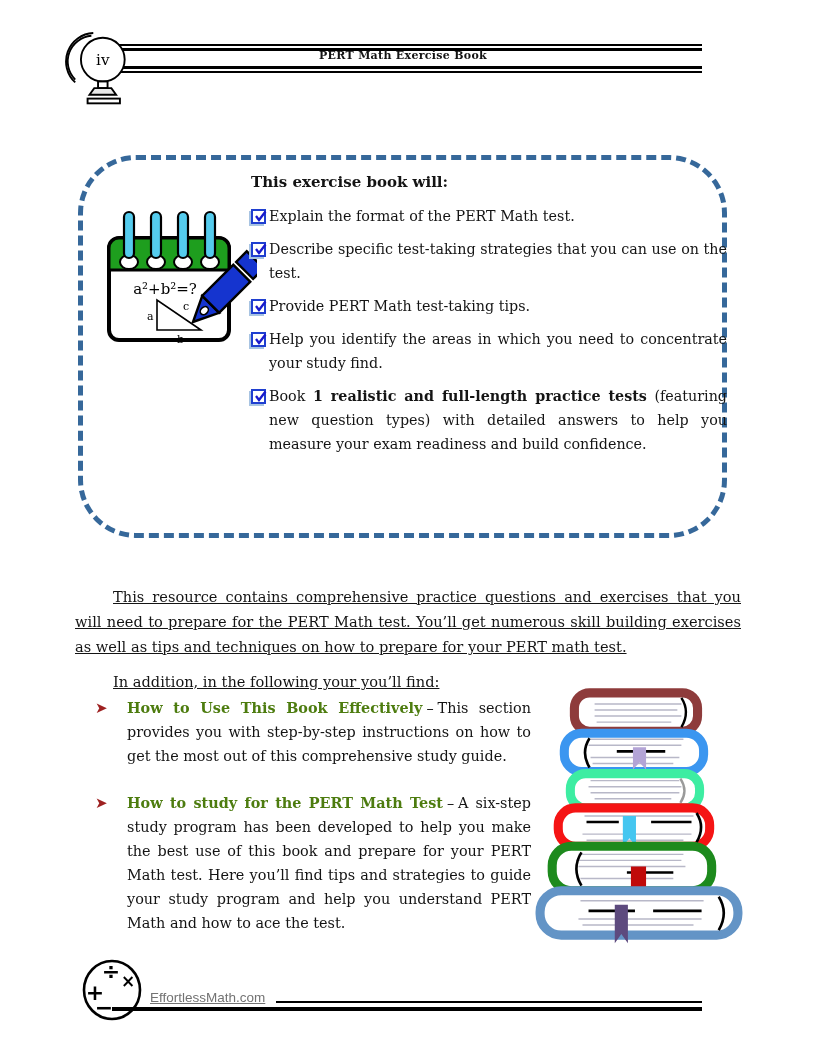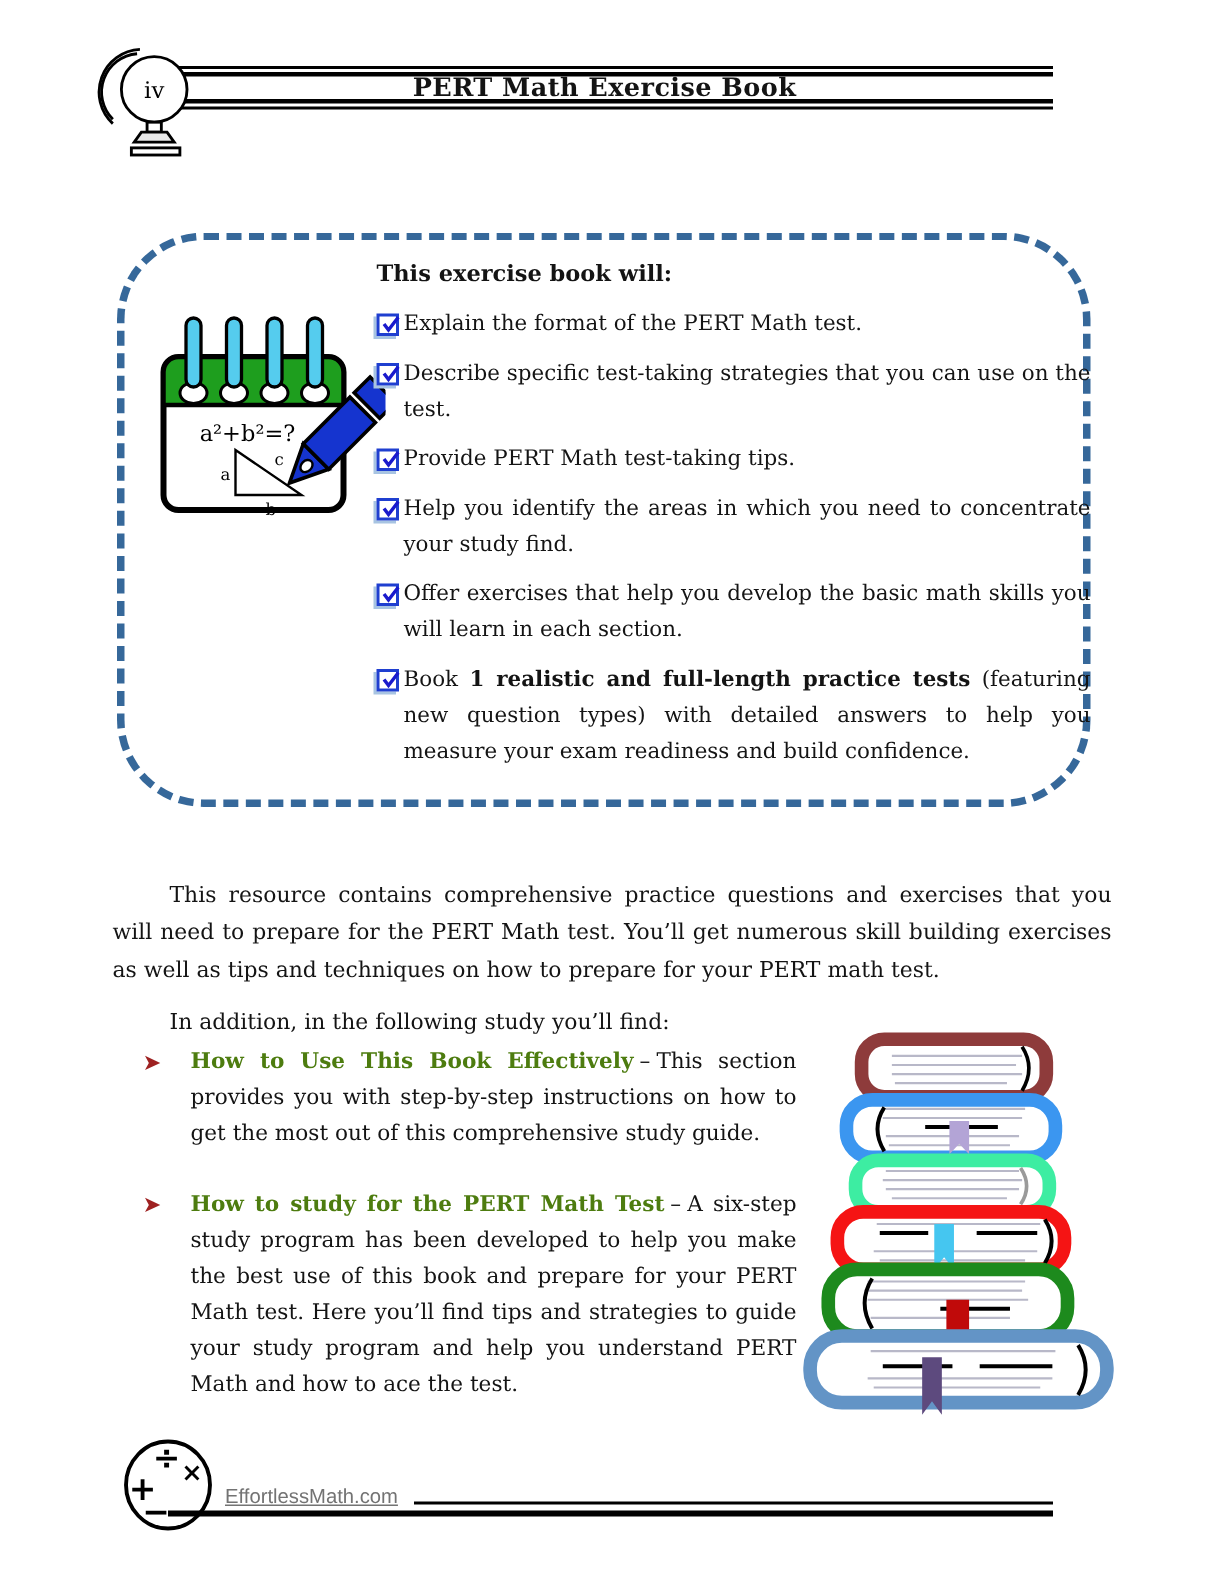--- a/index.html
+++ b/index.html
@@ -10,21 +10,21 @@
     margin:0 auto;
   }
   
   .hrule { position:absolute; background:#000; }
   .hr-thin-top  { left:104px; top:44px;  width:598px; height:2px; }
   .hr-thick-top { left:104px; top:48px;  width:598px; height:3px; }
   .hr-thick-bot { left:104px; top:66px;  width:598px; height:3px; }
   .hr-thin-bot  { left:104px; top:71px;  width:598px; height:2px; }
   .page-title {
     position:absolute; left:104px; top:49px; width:598px; text-align:center;
-    font-size:17px; font-weight:bold; letter-spacing:.3px;
+    font-size:11px; font-weight:bold; letter-spacing:.3px;
   }
   .globe { position:absolute; left:64px; top:32px; width:70px; height:78px; }
   
   .intro-box {
     position:absolute; left:78px; top:155px; width:649px; height:383px;
     border:5px dashed #36689a; border-radius:58px;
   }
   .notepad { position:absolute; left:12px; top:34px; width:162px; height:152px;text-align:center; }
   .box-heading { position:absolute; left:168px; top:13px; font-size:15px; font-weight:bold; }
   .check-list { position:absolute; left:168px; top:44px; width:476px; list-style:none; }
@@ -35,21 +35,21 @@
   .checkbox {
     position:absolute; left:0; top:5px; width:15px; height:15px;
     border:2px solid #1f3fd0; background:#fff;
     box-shadow:-2px 2px 0 0 #a8c4e2; display:inline-block;
   }
   .checkbox svg { position:absolute; left:0px; top:-2px; }
   .bold-seg { font-weight:bold; }
   
   .para {
     position:absolute; left:75px; width:666px; text-align:justify;
-    text-indent:38px; font-size:14.6px; line-height:25px;
+    text-indent:38px; font-size:14.6px; line-height:25px;text-decoration:underline;
   }
   .para-1 { top:584px; }
   .para-2 { top:669px; text-align:left; }
   
   .bullet-list { position:absolute; left:95px; top:696px; width:436px; }
   .bullet {
     position:relative; padding-left:32px; text-align:justify;
     font-size:14.4px; line-height:24px; margin-bottom:23px;
   }
   .bullet-arrow {
@@ -157,35 +157,27 @@
             </svg>
           </span>
         <span>Help you identify the areas in which you need to concentrate your study find.</span><span class="bold-seg"></span><span></span>
       </li>
       <li>
         <span class="checkbox">
             <svg viewBox="0 0 15 15" width="15" height="15">
               <path d="M3,7 L6,11 L12.5,2.5" stroke="#1a1acc" stroke-width="2.3" fill="none"></path>
             </svg>
           </span>
-        <span>Offer exercises that help you develop the basic math skills you will learn in each section.</span><span class="bold-seg"></span><span></span>
-      </li>
-      <li>
-        <span class="checkbox">
-            <svg viewBox="0 0 15 15" width="15" height="15">
-              <path d="M3,7 L6,11 L12.5,2.5" stroke="#1a1acc" stroke-width="2.3" fill="none"></path>
-            </svg>
-          </span>
         <span>Book </span><span class="bold-seg">1 realistic and full-length practice tests</span><span> (featuring new question types) with detailed answers to help you measure your exam readiness and build confidence.</span>
       </li>
     </ul>
   </div>
 
   <p class="para para-1">This resource contains comprehensive practice questions and exercises that you will need to prepare for the PERT Math test. You’ll get numerous skill building exercises as well as tips and techniques on how to prepare for your PERT math test.</p>
-  <p class="para para-2">In addition, in the following study you’ll find:</p>
+  <p class="para para-2">In addition, in the following your you’ll find:</p>
 
   <div class="bullet-list">
     <div class="bullet">
       <span class="bullet-arrow">➤</span>
       <span class="bullet-title">How to Use This Book Effectively</span><span class="bullet-sep">–</span><span>This section provides you with step-by-step instructions on how to get the most out of this comprehensive study guide.</span>
     </div>
     <div class="bullet">
       <span class="bullet-arrow">➤</span>
       <span class="bullet-title">How to study for the PERT Math Test</span><span class="bullet-sep">–</span><span>A six-step study program has been developed to help you make the best use of this book and prepare for your PERT Math test. Here you’ll find tips and strategies to guide your study program and help you understand PERT Math and how to ace the test.</span>
     </div>

